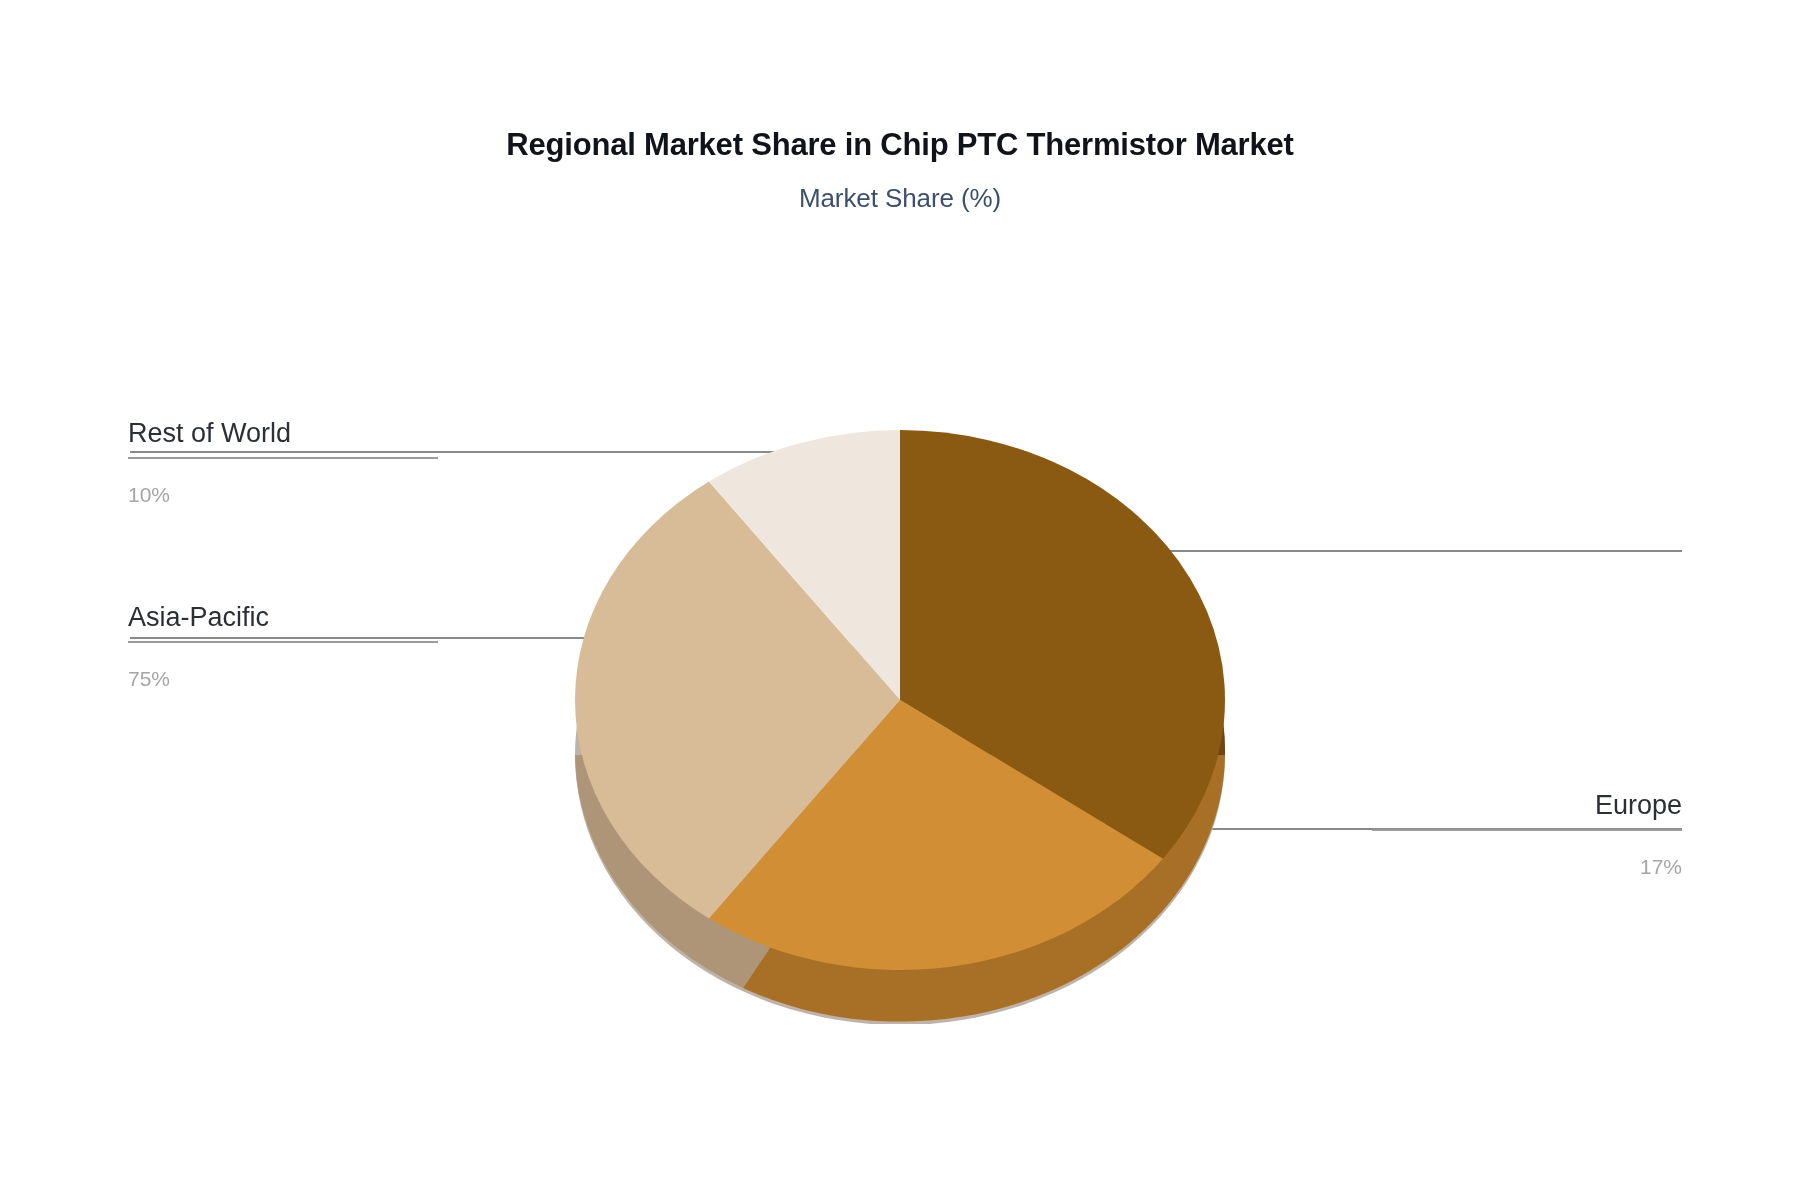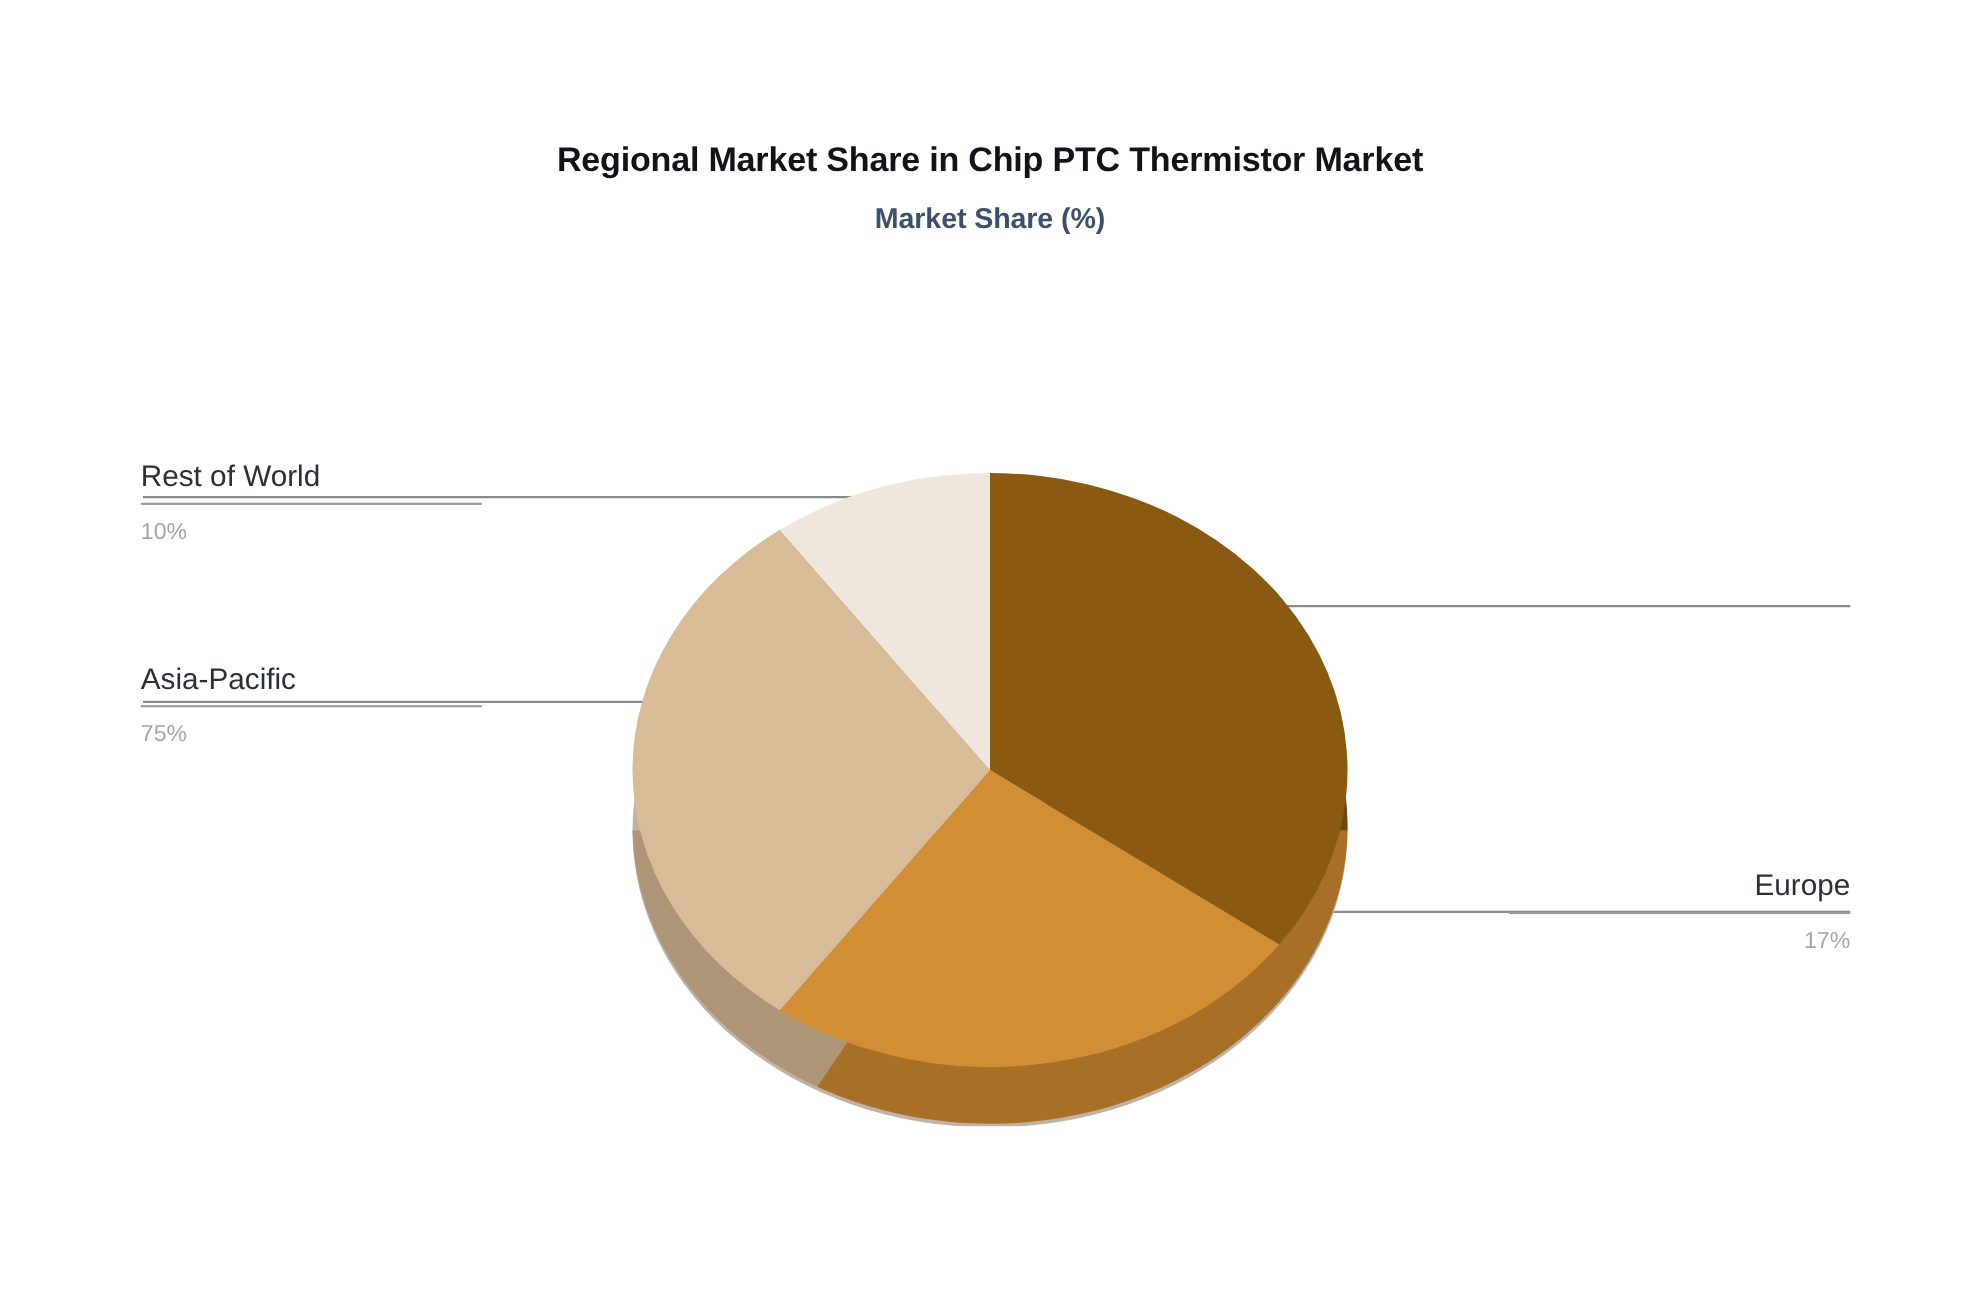--- a/index.html
+++ b/index.html
@@ -31,21 +31,21 @@
   #chart-title {
     font-size: 31px;
     font-weight: bold;
     color: #11131a;
     letter-spacing: -0.2px;
     line-height: 1.1;
   }
   #chart-subtitle {
     margin-top: 22px;
     font-size: 26px;
-    font-weight: bold;
+    font-weight: normal;
     color: #3d4f6b;
     letter-spacing: -0.1px;
     line-height: 1.1;
   }
 
   
   #pie-wrap {
     position: absolute;
     left: 575px;
     top: 370px;
@@ -72,21 +72,21 @@
   }
   .callout .rule {
     height: 2px;
     background: #9b9b9b;
     margin-top: 6px;
   }
   .callout .pct {
     font-size: 21px;
     color: #a6a6a6;
     line-height: 1.25;
-    margin-top: 12px;
+    margin-top: 23px;
   }
   .callout.left  .cap,
   .callout.left  .pct { text-align: left; }
   .callout.right .cap,
   .callout.right .pct { text-align: right; }
 
   #callout-row  { left: 128px;  top: 417px; }
   #callout-ap   { left: 128px;  top: 601px; }
   #callout-na   { left: 1372px; top: 511px; }
   #callout-eu   { left: 1372px; top: 789px; }

